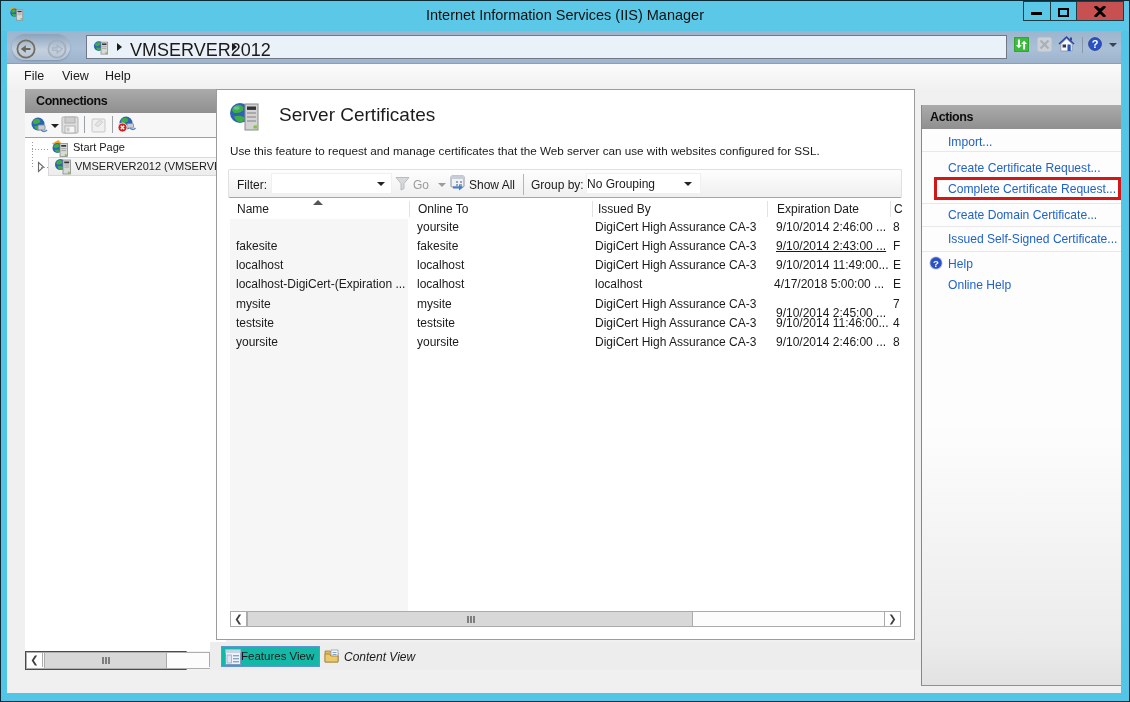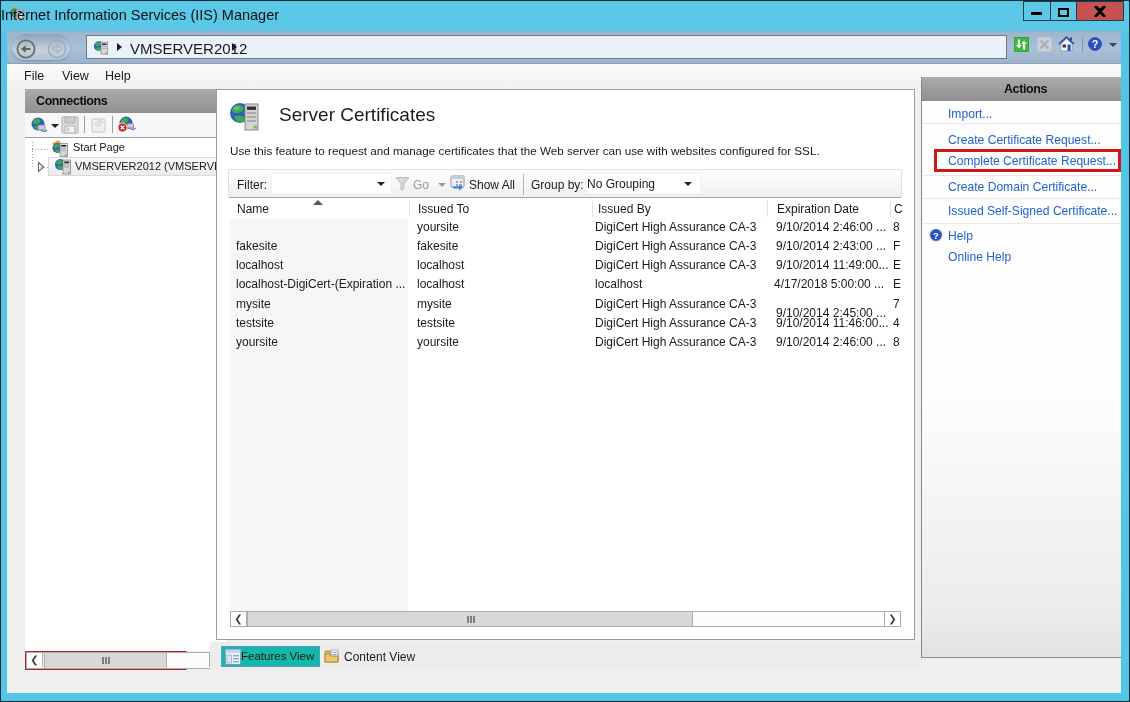--- a/index.html
+++ b/index.html
@@ -7,34 +7,34 @@
 body { font-family:"Liberation Sans", sans-serif; font-size:12px; color:#1a1a1a; }
 #win { position:relative; width:1130px; height:702px; background:#f0f0f0; border:1px solid #0c2a35; }
 .abs { position:absolute; }
 svg.abs { display:block; }
 
 
 #titlebar { left:0; top:0; width:1128px; height:30px; background:#5bc8e8; }
 #l-border { left:0; top:30px; width:6px; height:662px; background:#53c6e8; }
 #r-border { left:1120px; top:30px; width:8px; height:662px; background:#53c6e8; }
 #b-border { left:0; top:692px; width:1128px; height:8px; background:#53c6e8; }
-#title-text { left:0; top:6px; width:1128px; font-size:14.5px; color:#101010; }
+#title-text { left:0; top:6px; width:1128px; text-align:center; font-size:14.5px; color:#101010; }
 .winbtn { top:0; height:20px; border:1px solid #1d3d46; }
 #btn-min { left:1022px; width:28px; background:#5bc8e8; }
 #btn-max { left:1049px; width:27px; background:#5bc8e8; }
 #btn-close { left:1075px; width:48px; background:#c75050; font-weight:bold; font-size:13px; text-align:center; line-height:18px; color:#000; }
 #glyph-min { left:1030px; top:11px; width:11px; height:3px; background:#000; }
 #glyph-max { left:1057px; top:7px; width:11px; height:9px; border:2px solid #000; background:transparent; }
 
 
 #addrbar { left:0; top:30px; width:1128px; height:33px; background:linear-gradient(180deg,#9db5cc,#a9c0d8 55%,#9db3cb); border-bottom:1px solid #8aa0b8; }
 #navpill { left:11px; top:3px; width:58px; height:26px; border-radius:14px; background:linear-gradient(180deg,#8ba3bd,#c3d0de 60%,#b4c4d6); box-shadow:0 1px 2px rgba(60,80,110,.35); }
 #crumbbox { left:85px; top:4px; width:921px; height:24px; background:#eaf1f9; border:1px solid #6f7884; }
 .crumb-arrow { width:0; height:0; border-left:5px solid #1a1a1a; border-top:4px solid transparent; border-bottom:4px solid transparent; top:7px; }
-#crumb-text { left:43px; top:4px; font-size:15px; }
+#crumb-text { left:43px; top:4px; font-size:18px; }
 .absep { top:6px; width:1px; height:16px; background:#8c96a4; }
 
 
 #menubar { left:0; top:63px; width:1128px; height:25px; background:linear-gradient(180deg,#fbfbfb,#f1f1f1); }
 #menubar span { position:absolute; top:5px; font-size:12.5px; }
 
 
 .phead { height:24px; background:linear-gradient(180deg,#ababab,#8f8f8f); font-weight:bold; font-size:12.5px; letter-spacing:-0.4px; color:#0d0d0d; line-height:24px; }
 
 
@@ -68,21 +68,21 @@
 .sbarrow { position:absolute; top:0; width:16px; height:14px; background:#fff; color:#3f3f3f; text-align:center; line-height:14px; font-size:10px; }
 #c-thumb { position:absolute; left:16px; top:0; width:446px; height:14px; background:#d8d8d8; border-left:1px solid #ababab; border-right:1px solid #ababab; }
 .grip { position:absolute; top:4px; width:8px; height:7px; background:repeating-linear-gradient(90deg,#7e7e7e 0 2px,transparent 2px 3px); }
 
 
 #tabsrow { left:209px; top:641px; width:712px; height:28px; background:#ededed; }
 #ftab { position:absolute; left:11px; top:4px; width:99px; height:21px; background:#14b8a6; border:1px solid #5e96d2; }
 #ftab span { position:absolute; left:19px; top:3px; white-space:nowrap; font-size:11.5px; }
 
 
-#apanel { left:920px; top:76px; width:200px; height:581px; background:linear-gradient(180deg,#fdfdfd 55%,#ececec 92%,#e2e2e2); border-left:1px solid #828790; border-bottom:1px solid #909090;text-align:center; }
+#apanel { left:920px; top:104px; width:200px; height:581px; background:linear-gradient(180deg,#fdfdfd 55%,#ececec 92%,#e2e2e2); border-left:1px solid #828790; border-bottom:1px solid #909090; }
 #ap-head { left:0; top:0; width:199px; padding-left:8px; }
 .alink { position:absolute; left:26px; color:#2263c8; font-size:12.1px; white-space:nowrap; }
 .asep { position:absolute; left:0; width:199px; height:1px; background:#e8e8e8; }
 #redbox { position:absolute; left:12px; top:72px; width:187px; height:23px; border:3px solid #d01818; }
 
 
 #statusbar { left:0; top:669px; width:1128px; height:23px; background:#f4f4f5; border-top:1px solid #e2e2e2; }
 .gripdot { position:absolute; width:2px; height:2px; background:#9a9a9a; }
 </style>
 </head>
@@ -277,40 +277,40 @@
       <span class="lbl" style="left:240px;">Show All</span>
       <div style="position:absolute; left:294px; top:4px; width:1px; height:21px; background:#b5b5b5;"></div>
       <span class="lbl" style="left:302px;">Group by:</span>
       <div class="combo" style="left:357px; width:115px;">
           <span style="position:absolute; left:0; top:3px;">No Grouping</span>
           <div class="darr" style="right:8px; top:8px;"></div>
         </div>
     </div>
     <div id="thead" class="abs">
       <span class="cell" style="left:19px; top:3px;">Name</span>
-      <span class="cell" style="left:200px; top:3px;">Issued To</span>
+      <span class="cell" style="left:200px; top:3px;">Online To</span>
       <span class="cell" style="left:380px; top:3px;">Issued By</span>
       <span class="cell" style="left:559px; top:3px;">Expiration Date</span>
       <span class="cell" style="left:676px; top:3px;">C</span>
       <div class="hsep" style="left:191px;"></div>
       <div class="hsep" style="left:374px;"></div>
       <div class="hsep" style="left:549px;"></div>
       <div class="hsep" style="left:672px;"></div>
       <div style="position:absolute; left:95px; top:1px; width:0; height:0; border-bottom:5.5px solid #555; border-left:5px solid transparent; border-right:5px solid transparent;"></div>
     </div>
     <div id="sortband" class="abs"></div>
     <div id="rows" class="abs" style="left:0; top:129px; width:684px; height:394px;">
         <span class="cell" style="left:200px;top:0.8px;">yoursite</span>
         <span class="cell" style="left:378px;top:0.8px;">DigiCert High Assurance CA-3</span>
         <span class="cell" style="left:559px;top:0.8px;">9/10/2014 2:46:00 ...</span>
         <span class="cell" style="left:676px;top:0.8px;">8</span>
         <span class="cell" style="left:19px;top:20.0px;">fakesite</span>
         <span class="cell" style="left:200px;top:20.0px;">fakesite</span>
         <span class="cell" style="left:378px;top:20.0px;">DigiCert High Assurance CA-3</span>
-        <span class="cell" style="left:559px;top:20.0px;">9/10/2014 2:43:00 ...</span>
+        <span class="cell" style="left:559px;top:20.0px;text-decoration:underline;">9/10/2014 2:43:00 ...</span>
         <span class="cell" style="left:676px;top:20.0px;">F</span>
         <span class="cell" style="left:19px;top:39.2px;">localhost</span>
         <span class="cell" style="left:200px;top:39.2px;">localhost</span>
         <span class="cell" style="left:378px;top:39.2px;">DigiCert High Assurance CA-3</span>
         <span class="cell" style="left:559px;top:39.2px;">9/10/2014 11:49:00...</span>
         <span class="cell" style="left:676px;top:39.2px;">E</span>
         <span class="cell" style="left:19px;top:58.4px;">localhost-DigiCert-(Expiration ...</span>
         <span class="cell" style="left:200px;top:58.4px;">localhost</span>
         <span class="cell" style="left:378px;top:58.4px;">localhost</span>
         <span class="cell" style="left:557px;top:58.4px;">4/17/2018 5:00:00 ...</span>
@@ -352,21 +352,21 @@
       </svg>
       <span>Features View</span>
     </div>
     <svg class="abs" style="left:114px;top:6px;" width="17" height="17" viewBox="0 0 17 17">
       <path d="M1 3 L6 3 L7.5 5 L14 5 L14 14 L1 14 Z" fill="#e0b95e" stroke="#a08030" stroke-width="0.8"></path>
       <rect x="7" y="2" width="7" height="10" fill="#f6f8fa" stroke="#8a929e" stroke-width="0.7"></rect>
       <rect x="8.5" y="4" width="4" height="1" fill="#7ca0d0"></rect>
       <rect x="8.5" y="6" width="4" height="1" fill="#7ca0d0"></rect>
       <path d="M1 6 L5.5 6 L7 8 L14 8 L14 14 L1 14 Z" fill="#ecc96e" stroke="#a08030" stroke-width="0.8"></path>
     </svg>
-    <span style="position:absolute; left:134px; top:8px;">Content View</span>
+    <span style="position:absolute; left:134px; top:8px;font-style:italic;">Content View</span>
   </div>
 
   <div id="apanel" class="abs">
     <div id="ap-head" class="phead abs">Actions</div>
     <a class="alink" style="top:30px;">Import...</a>
     <div class="asep" style="top:46px;"></div>
     <a class="alink" style="top:56px;">Create Certificate Request...</a>
     <div id="redbox"></div>
     <a class="alink" style="top:76.5px;">Complete Certificate Request...</a>
     <div class="asep" style="top:97.5px;"></div>

